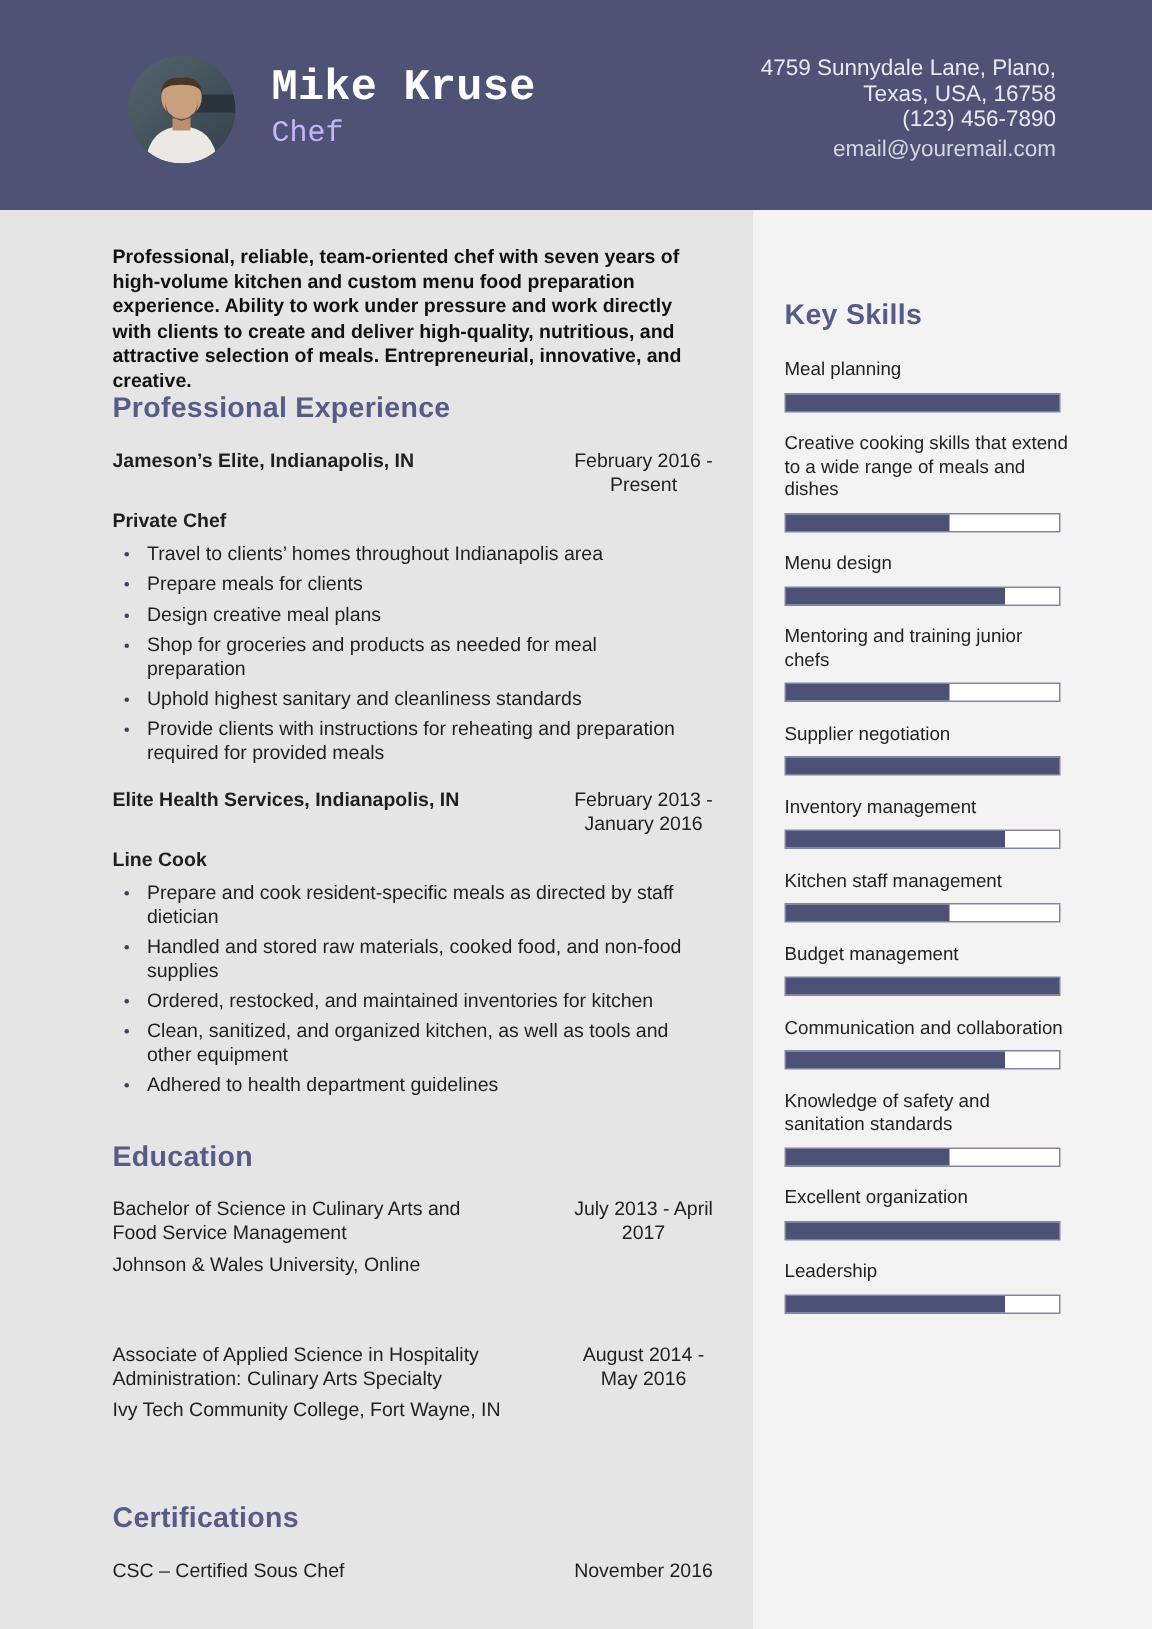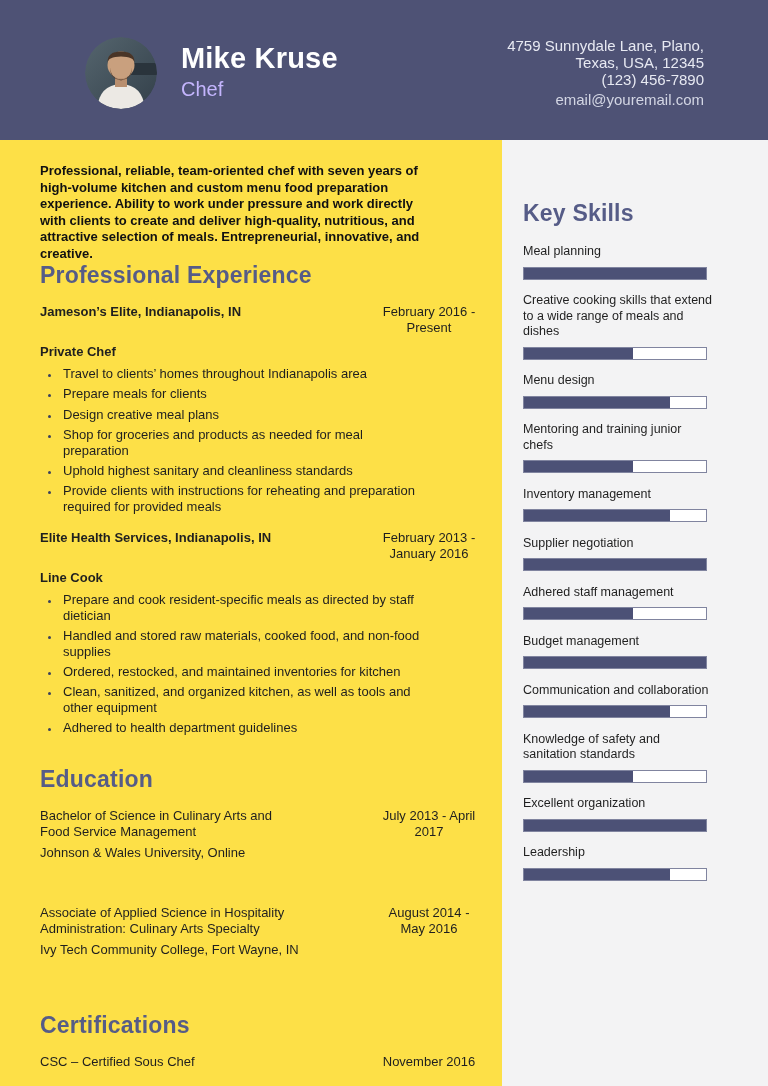--- a/index.html
+++ b/index.html
@@ -24,21 +24,21 @@
     padding: 0 64px 0 85px;
     color: #ffffff;
   }
   .avatar {
     width: 72px; height: 72px;
     border-radius: 50%;
     overflow: hidden;
     flex: 0 0 auto;
     margin-top: 6px;
   }
-  .identity { margin-left: 24px; margin-top: 4px; }
+  .identity { margin-left: 24px; margin-top: 4px; font-family: Liberation Mono, monospace; }
   .name {
     font-size: 29px;
     font-weight: bold;
     letter-spacing: 0.2px;
     line-height: 1.1;
   }
   .role-title {
     font-size: 20px;
     margin-top: 4px;
     color: #c4b5fd;
@@ -50,39 +50,39 @@
     line-height: 17px;
     color: #e7e9f2;
     margin-top: 4px;
   }
   .contact .email-line { color: #d3d6e4; margin-top: 3px; text-align: right; }
 
   
   .body-cols { display: flex; height: 946px; }
   .left-col {
     width: 502px;
-    background: #fde047;
-    padding: 23px 22px 0 40px;
+    background: #e5e5e5;
+    padding: 23px 22px 0 75px;
   }
   .right-col {
     width: 266px;
     background: #f3f3f4;
     padding: 60px 60px 0 21px;
   }
 
   
   .summary {
     font-size: 13px;
     font-weight: bold;
     line-height: 16.5px;
     width: 384px;
     color: #111111;
   }
   .section-heading {
-    font-size: 23px;
+    font-size: 19px;
     font-weight: bold;
     color: #565c87;
     letter-spacing: 0.2px;
   }
   .heading-experience { }
   .heading-education { margin-top: 30px; }
   .heading-certifications { margin-top: 54px; }
 
   .entry-row { display: flex; margin-top: 15px; }
   .entry-row .title-cell { flex: 1; max-width: 250px; font-size: 13px; line-height: 16px; }
@@ -152,21 +152,21 @@
           <path d="M25 30 Q26 42 36 42.5 Q46 42 47 30 Q47 39 42 41.5 L36 43.5 L30 41.5 Q25 39 25 30 Z" fill="#5d4433"></path>
         </g>
       </svg>
     </div>
     <div class="identity">
       <div class="name">Mike Kruse</div>
       <div class="role-title">Chef</div>
     </div>
     <div class="contact">
       <div>4759 Sunnydale Lane, Plano,</div>
-      <div>Texas, USA, 12345</div>
+      <div>Texas, USA, 16758</div>
       <div>(123) 456-7890</div>
       <div class="email-line">email@youremail.com</div>
     </div>
   </div>
 
   <div class="body-cols">
 
     <div class="left-col">
 
       <div class="summary">Professional, reliable, team-oriented chef with seven years of high-volume kitchen and custom menu food preparation experience. Ability  to work under pressure and work directly with clients to create and  deliver high-quality, nutritious, and attractive selection of meals.  Entrepreneurial, innovative, and creative.</div>
@@ -271,36 +271,36 @@
             </div>
           </div>
 
           <div class="skill skill-4">
             <div class="skill-label">Mentoring and training junior chefs</div>
             <div class="skill-bar">
               <div class="skill-bar-fill" style="width: 60%;"></div>
             </div>
           </div>
 
+          <div class="skill skill-5">
+            <div class="skill-label">Supplier negotiation</div>
+            <div class="skill-bar">
+              <div class="skill-bar-fill" style="width: 100%;"></div>
+            </div>
+          </div>
+
           <div class="skill skill-6">
             <div class="skill-label">Inventory management</div>
             <div class="skill-bar">
               <div class="skill-bar-fill" style="width: 80%;"></div>
             </div>
           </div>
 
-          <div class="skill skill-5">
-            <div class="skill-label">Supplier negotiation</div>
-            <div class="skill-bar">
-              <div class="skill-bar-fill" style="width: 100%;"></div>
-            </div>
-          </div>
-
           <div class="skill skill-7">
-            <div class="skill-label">Adhered staff management</div>
+            <div class="skill-label">Kitchen staff management</div>
             <div class="skill-bar">
               <div class="skill-bar-fill" style="width: 60%;"></div>
             </div>
           </div>
 
           <div class="skill skill-8">
             <div class="skill-label">Budget management</div>
             <div class="skill-bar">
               <div class="skill-bar-fill" style="width: 100%;"></div>
             </div>

